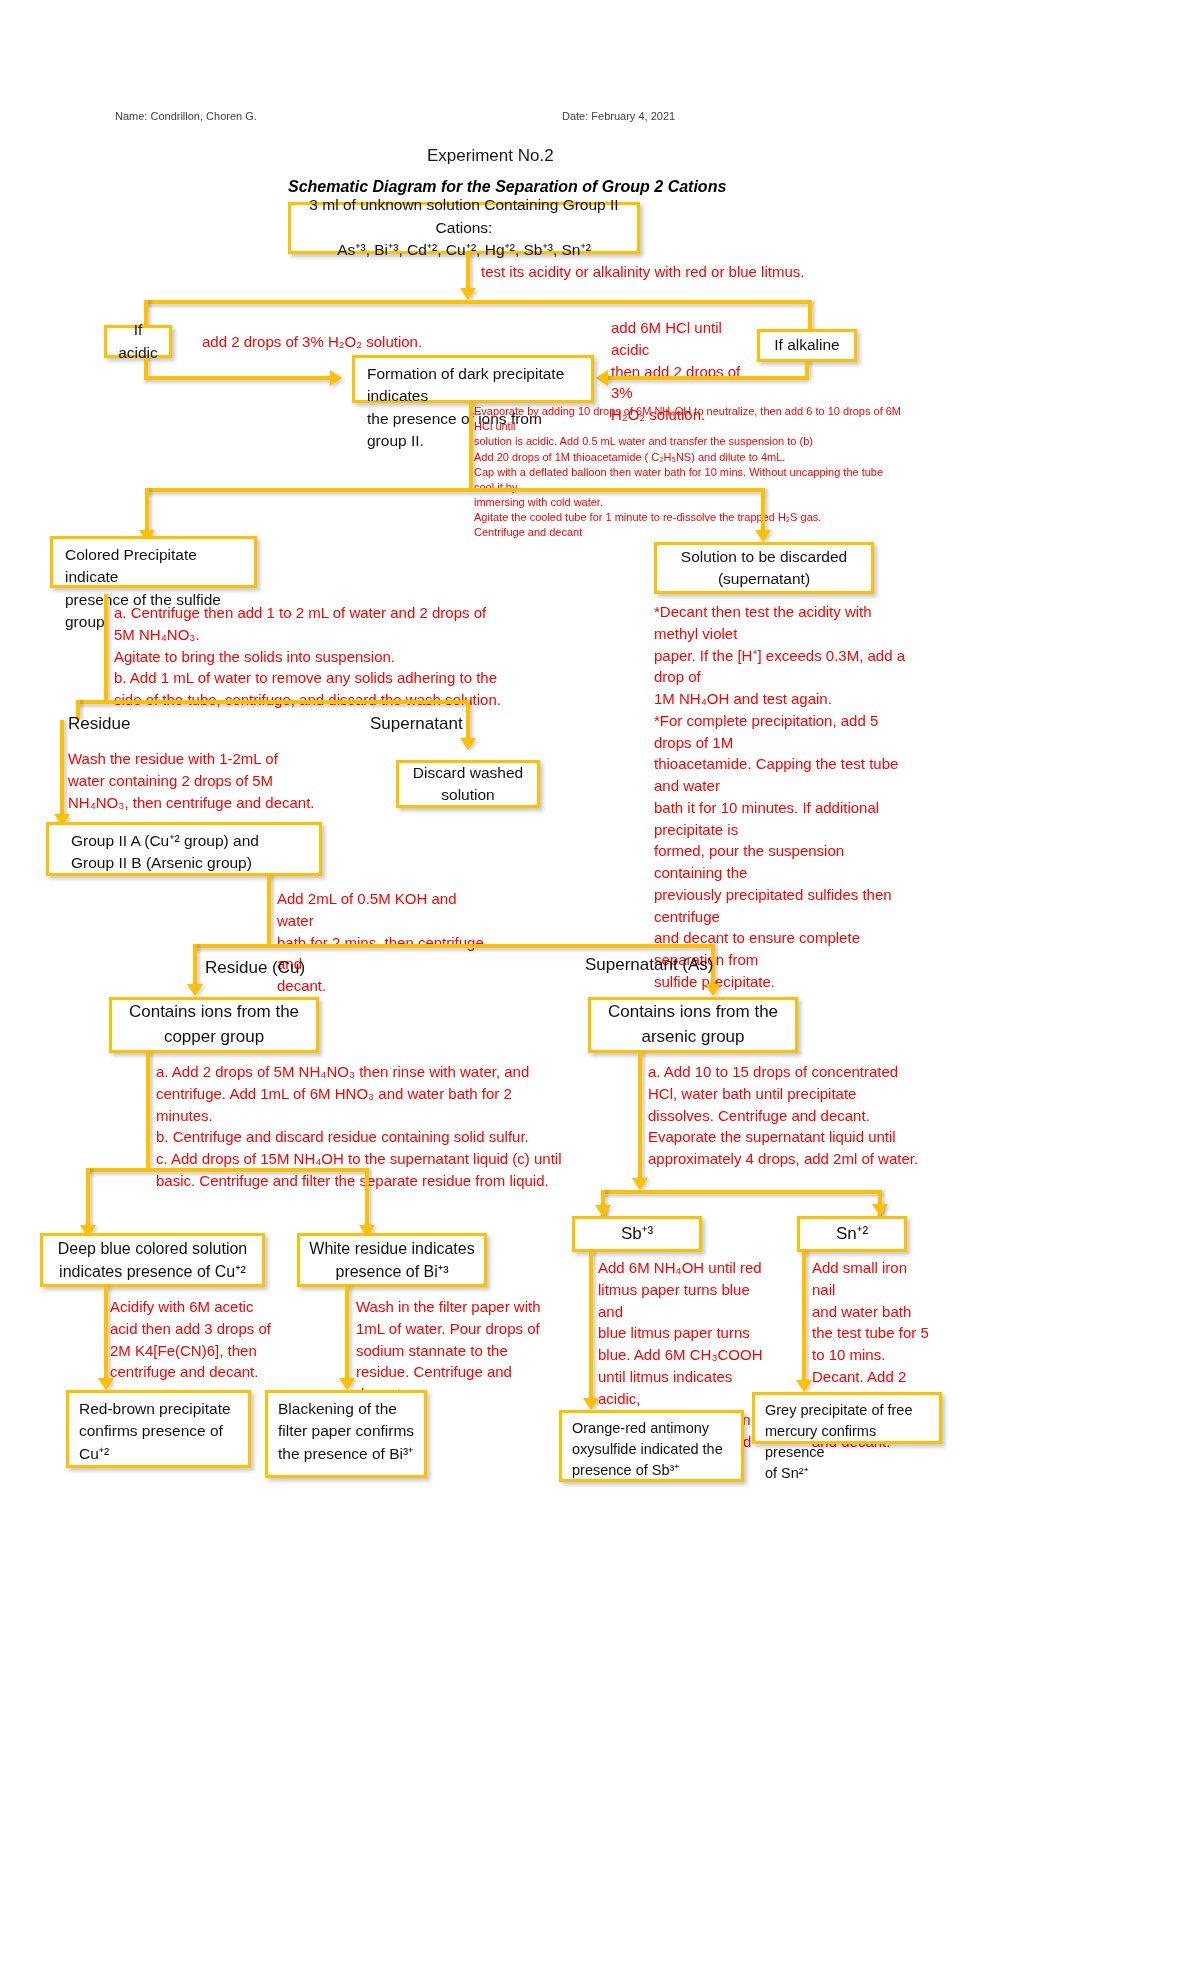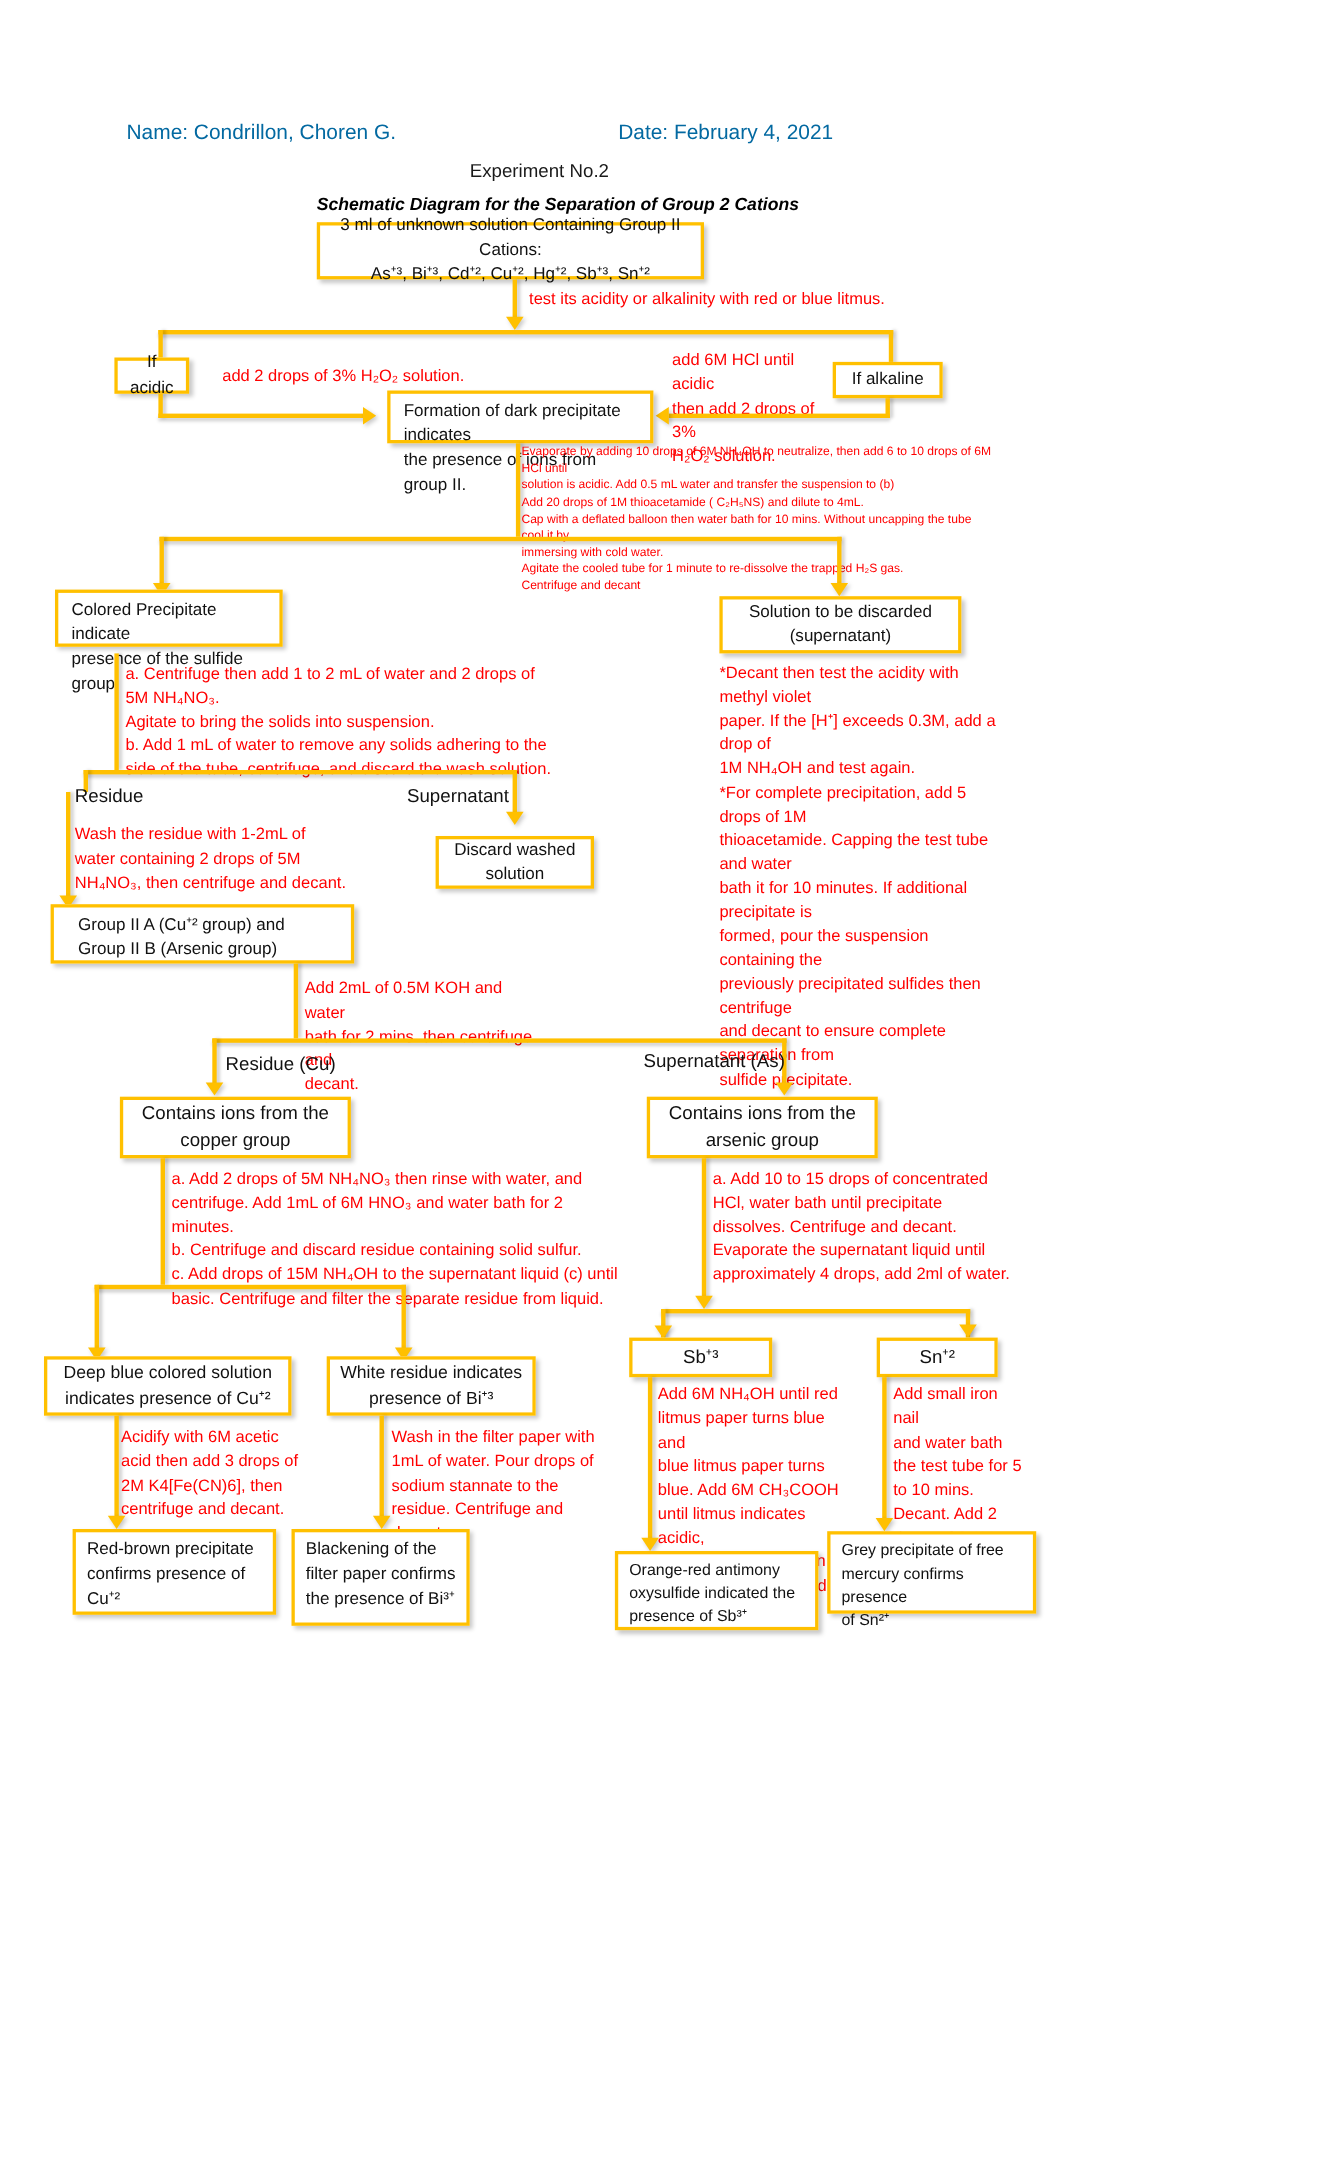--- a/index.html
+++ b/index.html
@@ -8,21 +8,21 @@
     width:1200px; height:1976px; position:relative;
     font-family:"Liberation Sans", sans-serif;
     color:#0d0d0d;
     overflow:hidden;
   }
   #canvas { position:absolute; inset:0; }
 
   .abs { position:absolute; }
 
   
-  .hdr { font-size:19px; color:#0369a1; white-space:nowrap; }
+  .hdr { font-size:11px; color:#404040; white-space:nowrap; }
   .exp { font-size:17px; color:#1a1a1a; white-space:nowrap; }
   .title { font-size:16px; font-weight:bold; color:#000; white-space:nowrap; }
 
   
   .box {
     border:3px solid #FFC000;
     background:#ffffff;
     display:flex; align-items:center; justify-content:center;
     text-align:center;
     font-size:15.5px;
@@ -303,19 +303,19 @@
     <div>filter paper confirms</div>
     <div>the presence of Bi³⁺</div>
   </div>
 
   <div class="abs box left" style="left:559px; top:1410px; width:185px; height:72px; flex-direction:column; align-items:flex-start; padding-left:10px; font-size:14.5px;">
     <div>Orange-red antimony</div>
     <div>oxysulfide indicated the</div>
     <div>presence of Sb³⁺</div>
   </div>
 
-  <div class="abs box left" style="left:752px; top:1392px; width:190px; height:75px; flex-direction:column; align-items:flex-start; padding-left:10px; font-size:14.5px;">
+  <div class="abs box left" style="left:752px; top:1392px; width:190px; height:52px; flex-direction:column; align-items:flex-start; padding-left:10px; font-size:14.5px;">
     <div>Grey precipitate of free</div>
     <div>mercury confirms presence</div>
     <div>of Sn²⁺</div>
   </div>
 
 </div>
 
 </body></html>

